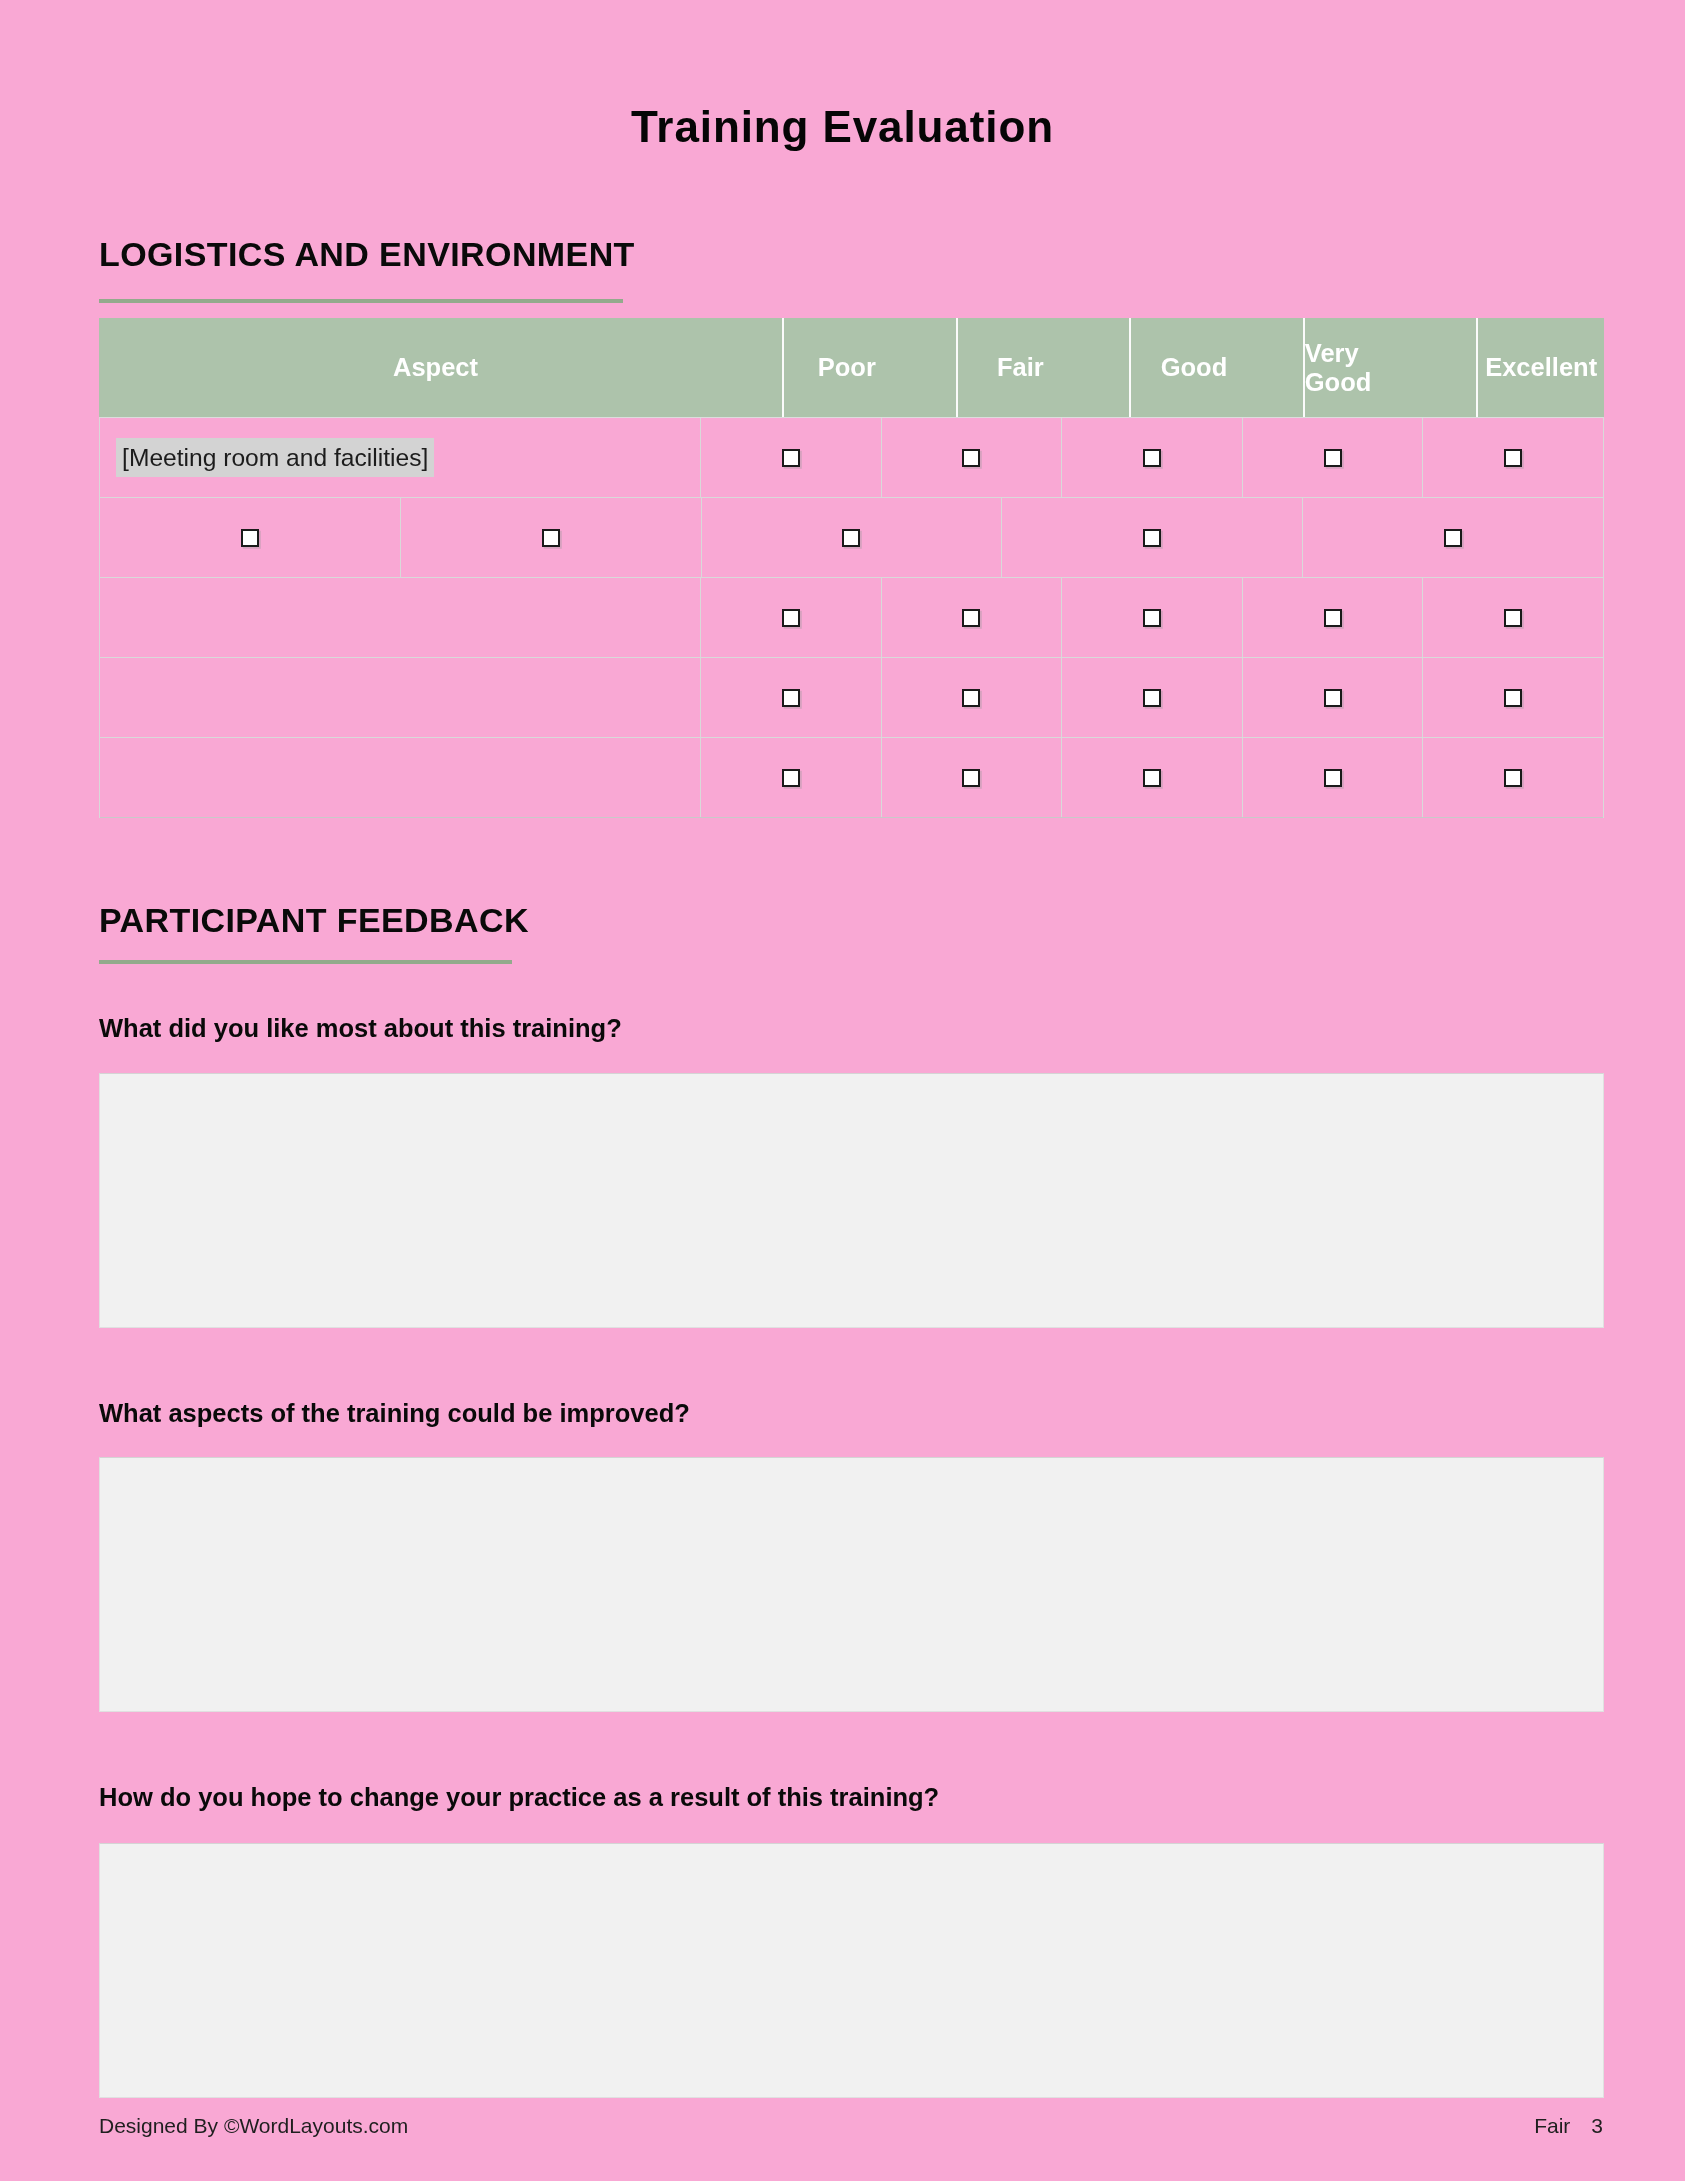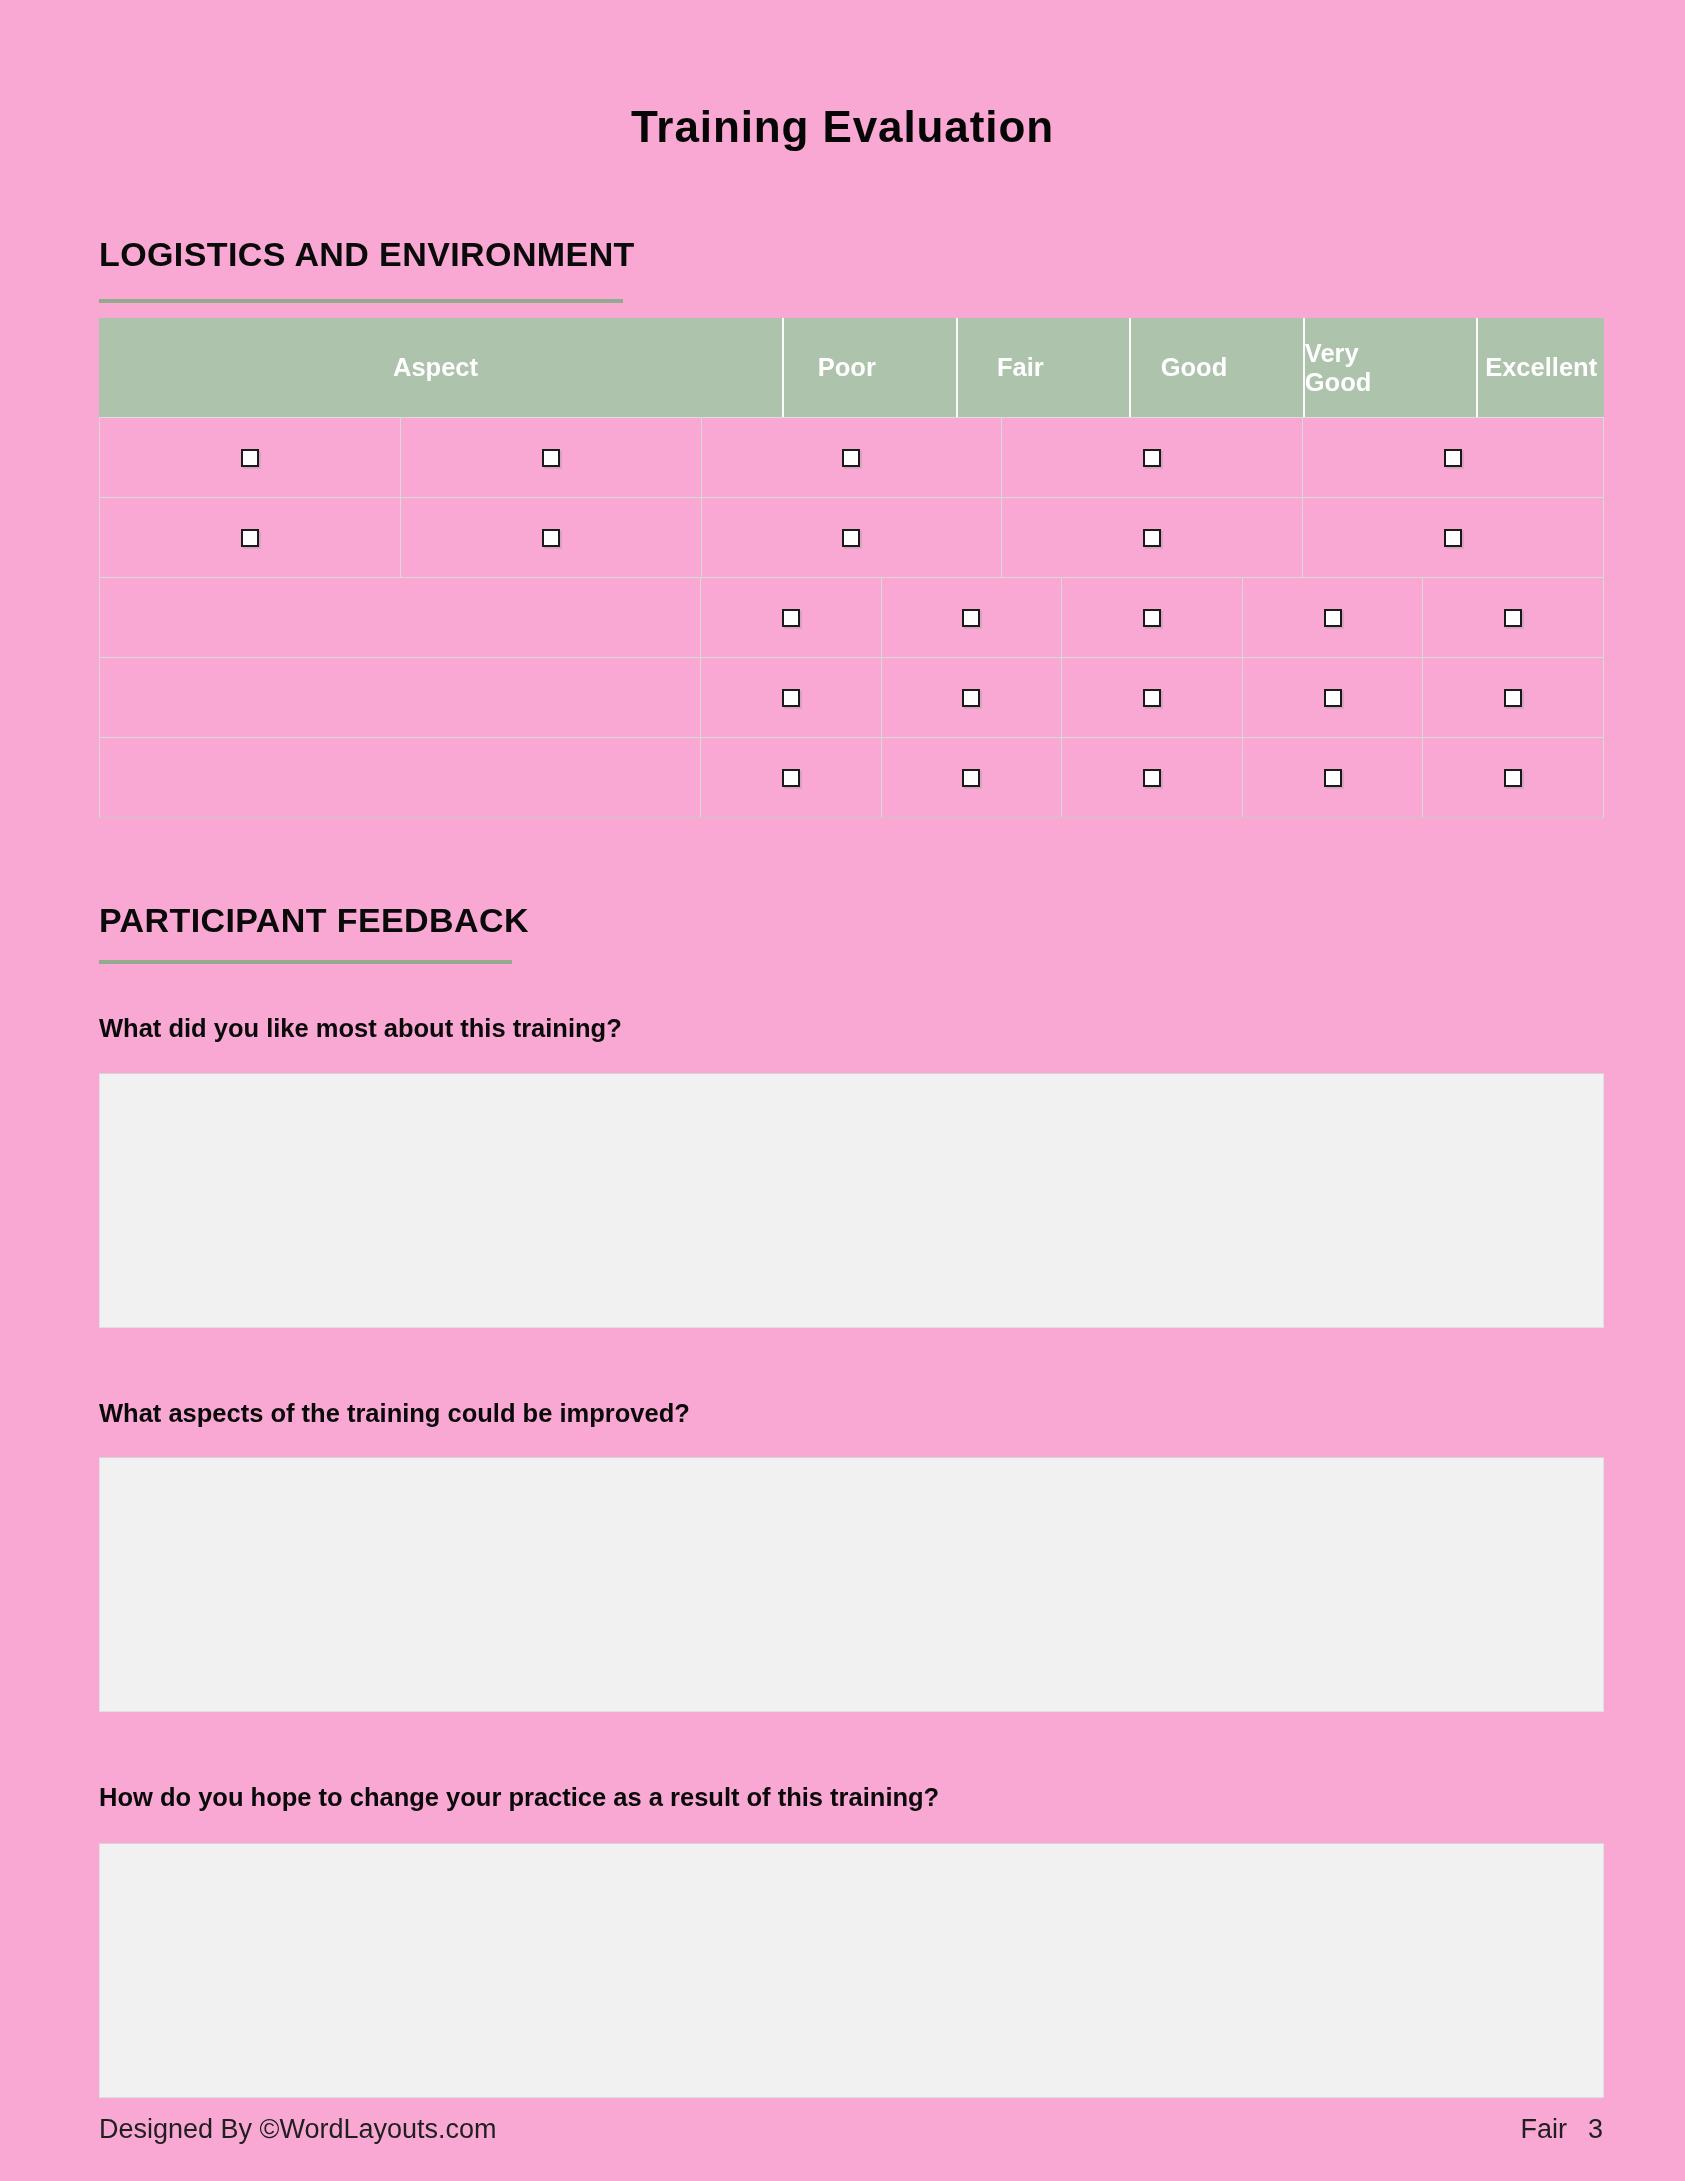--- a/index.html
+++ b/index.html
@@ -85,21 +85,21 @@
   .answer-box{
     position:absolute;left:99px;width:1505px;height:255px;
     background:var(--box-gray,#f1f1f1);
     border:1.8px solid #e0e0e0;border-top-color:#d4d4d4;
     box-sizing:border-box;
   }
   
   .footer{
     position:absolute;left:99px;right:82px;top:2114px;
     display:flex;justify-content:space-between;align-items:center;
-    font-size:27px;color:#1f1f1f;
+    font-size:21px;color:#1f1f1f;
   }
   .page-num{margin-left:21px;}
 </style>
 </head>
 <body>
 
 <div class="page">
 
   <div class="doc-title">Training Evaluation</div>
 
@@ -110,20 +110,23 @@
     <div class="thead">
       <div class="th col-aspect">Aspect</div>
       <div class="th col-rate">Poor</div>
       <div class="th col-rate">Fair</div>
       <div class="th col-rate">Good</div>
       <div class="th col-rate">Very Good</div>
       <div class="th col-rate">Excellent</div>
     </div>
     <div class="tbody">
       <div class="tr">
+        <div class="td aspect">
+          <span class="placeholder">[Meeting room and facilities]</span>
+        </div>
       <div class="td check">
             <span class="checkbox"></span>
           </div>
           <div class="td check">
             <span class="checkbox"></span>
           </div>
           <div class="td check">
             <span class="checkbox"></span>
           </div>
           <div class="td check">

